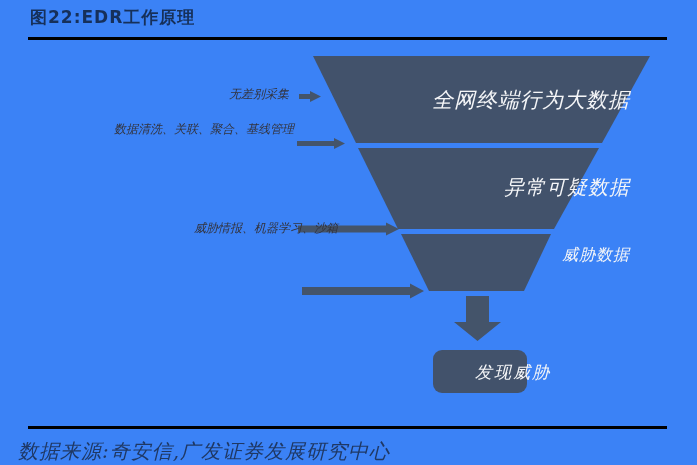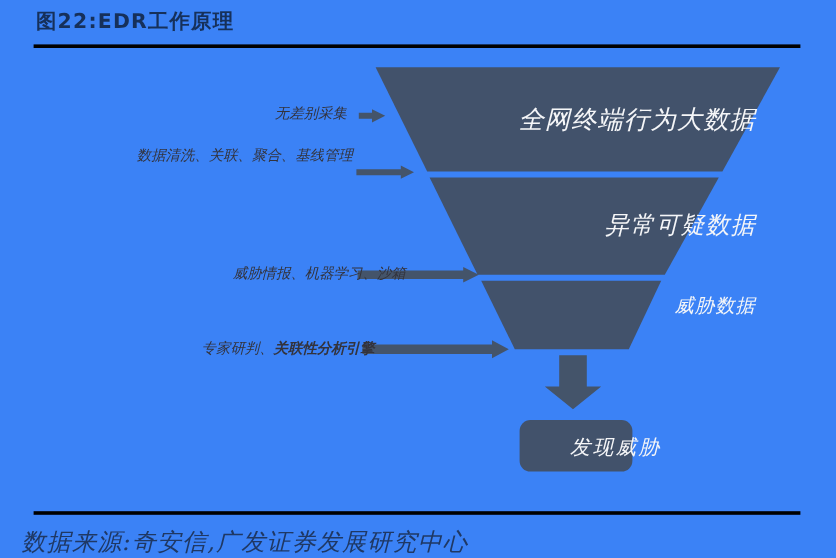--- a/index.html
+++ b/index.html
@@ -105,20 +105,18 @@
   <div class="funnel-text funnel-text-2">异常可疑数据</div>
   <div class="funnel-text funnel-text-3">威胁数据</div>
   <div class="funnel-text result-text">发现威胁</div>
 
   <div class="side-label side-label-1">
     <span>无差别采集</span></div>
   <div class="side-label side-label-2">
     <span>数据清洗、关联、聚合、基线管理</span></div>
   <div class="side-label side-label-3">
     <span>威胁情报、机器学习、沙箱</span></div>
-  <div class="side-label side-label-4">
-    <span>专家研判、</span><span class="bold-part">关联性分析引擎</span></div>
 
   <div class="rule rule-bottom"></div>
 
   <div class="source-line">数据来源:奇安信,广发证券发展研究中心</div>
 
 </div>
 
 </body></html>

